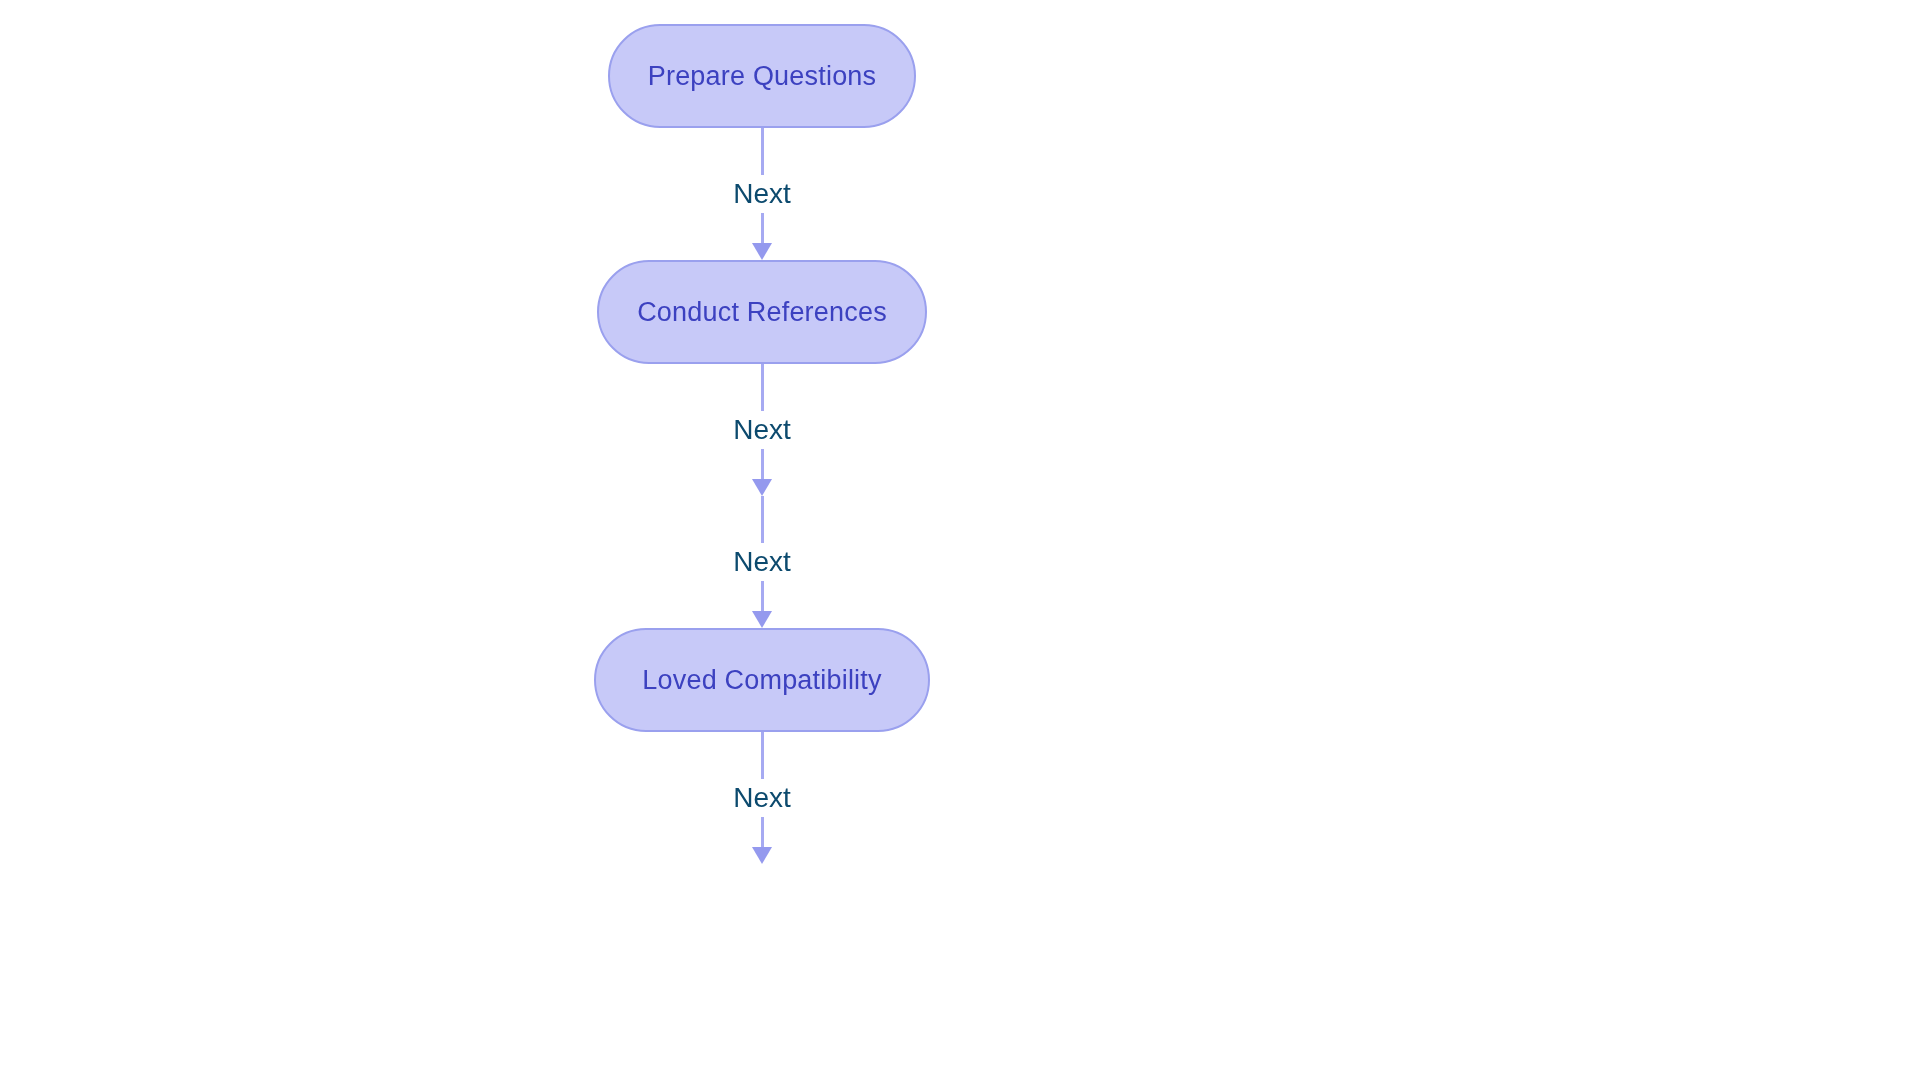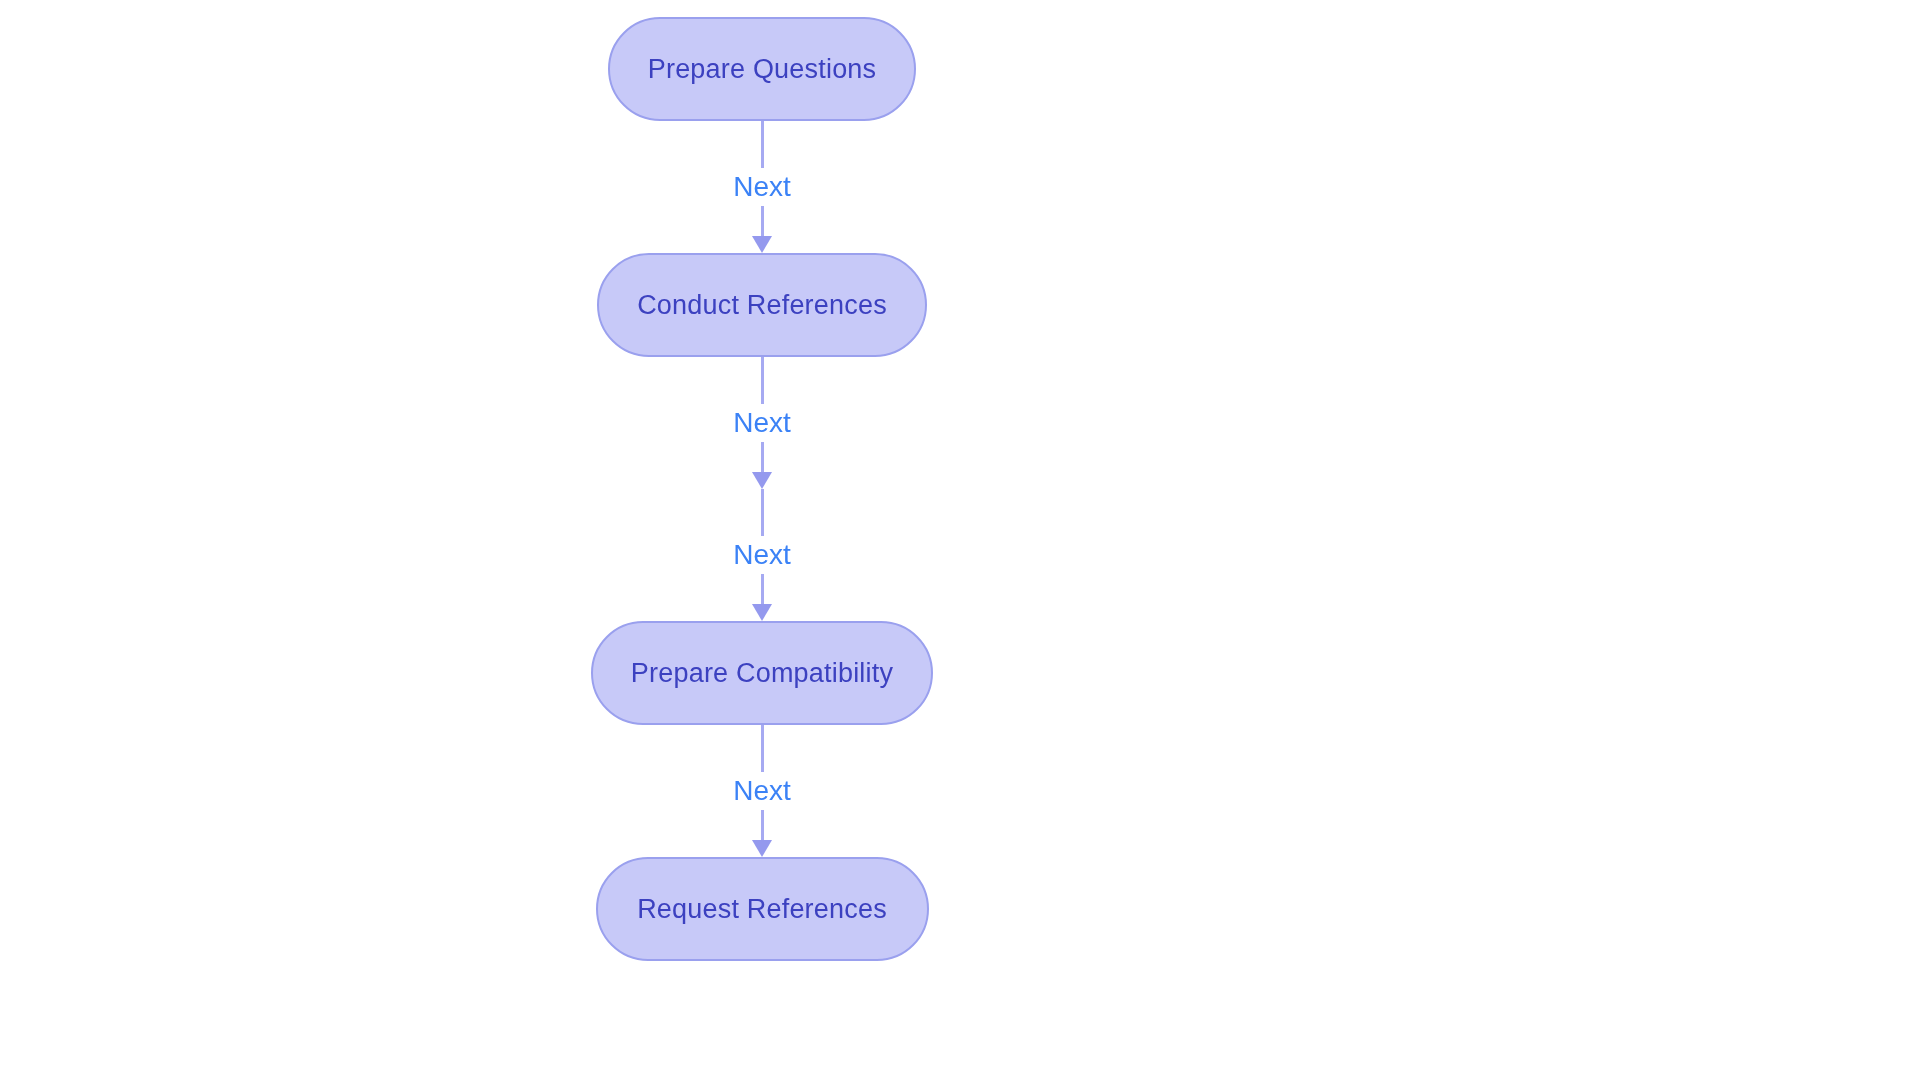--- a/index.html
+++ b/index.html
@@ -11,21 +11,21 @@
     width: 1920px;
     height: 1083px;
     font-family: "Liberation Sans", sans-serif;
     overflow: hidden;
   }
   .canvas {
     position: relative;
     width: 1524px;
     height: 1083px;
     box-sizing: border-box;
-    padding-top: 17px;
+    padding-top: 24px;
     display: flex;
     flex-direction: column;
     align-items: center;
     background: #ffffff;
   }
   .flow-node {
     box-sizing: border-box;
     height: 104px;
     padding: 0 38px;
     border: 2px solid #9aa0ee;
@@ -72,21 +72,21 @@
     height: 0;
     border-left: 10px solid transparent;
     border-right: 10px solid transparent;
     border-top: 17px solid #9499ee;
   }
   .edge-label {
     position: relative;
     z-index: 1;
     background: #ffffff;
     padding: 5px 9px;
-    color: #3b82f6;
+    color: #0c4a6e;
     font-size: 28px;
     line-height: 1;
   }
 </style>
 </head>
 <body>
 
 <div class="canvas">
 
   <div class="flow-node n1">
@@ -110,26 +110,23 @@
   </div>
 
 
   <div class="connector">
     <div class="line"></div>
     <span class="edge-label">Next</span>
     <div class="arrowhead"></div>
   </div>
 
   <div class="flow-node n4">
-    <span>Prepare Compatibility</span>
+    <span>Loved Compatibility</span>
   </div>
 
   <div class="connector">
     <div class="line"></div>
     <span class="edge-label">Next</span>
     <div class="arrowhead"></div>
   </div>
 
-  <div class="flow-node n5">
-    <span>Request References</span>
-  </div>
 
 </div>
 
 </body></html>

